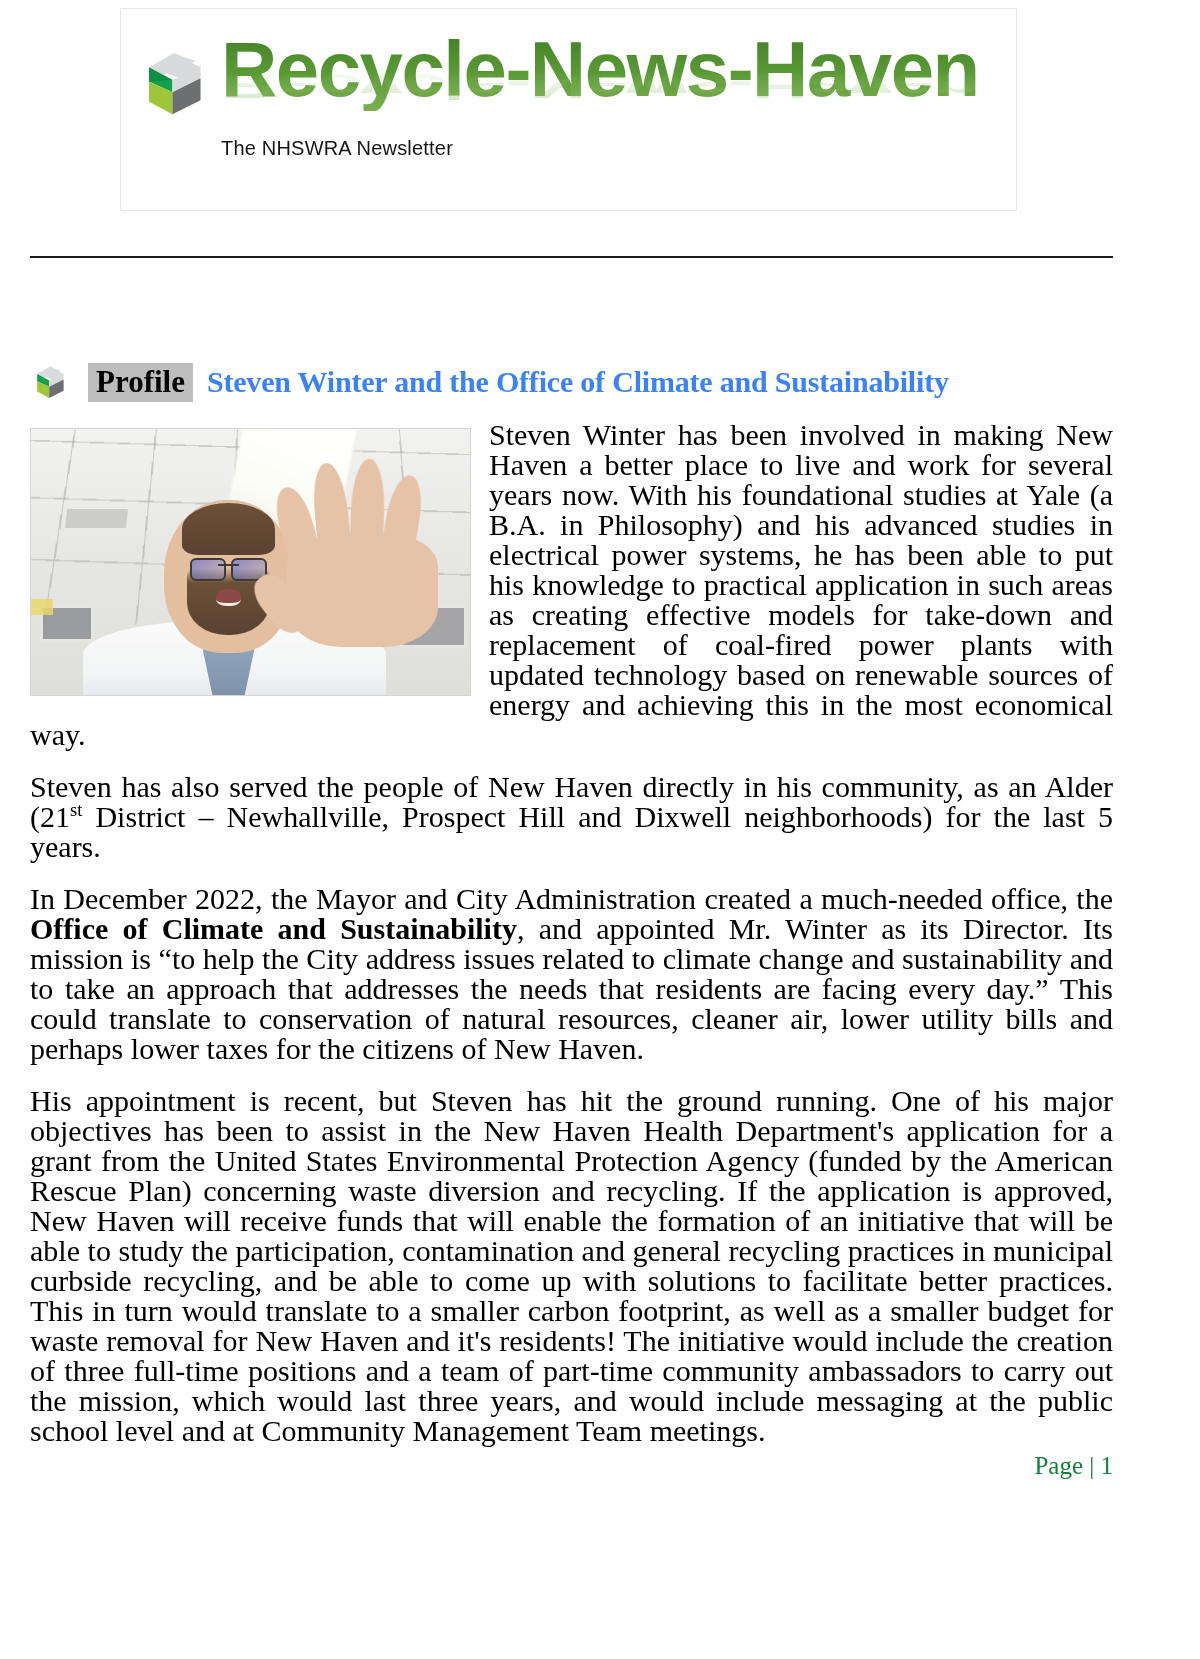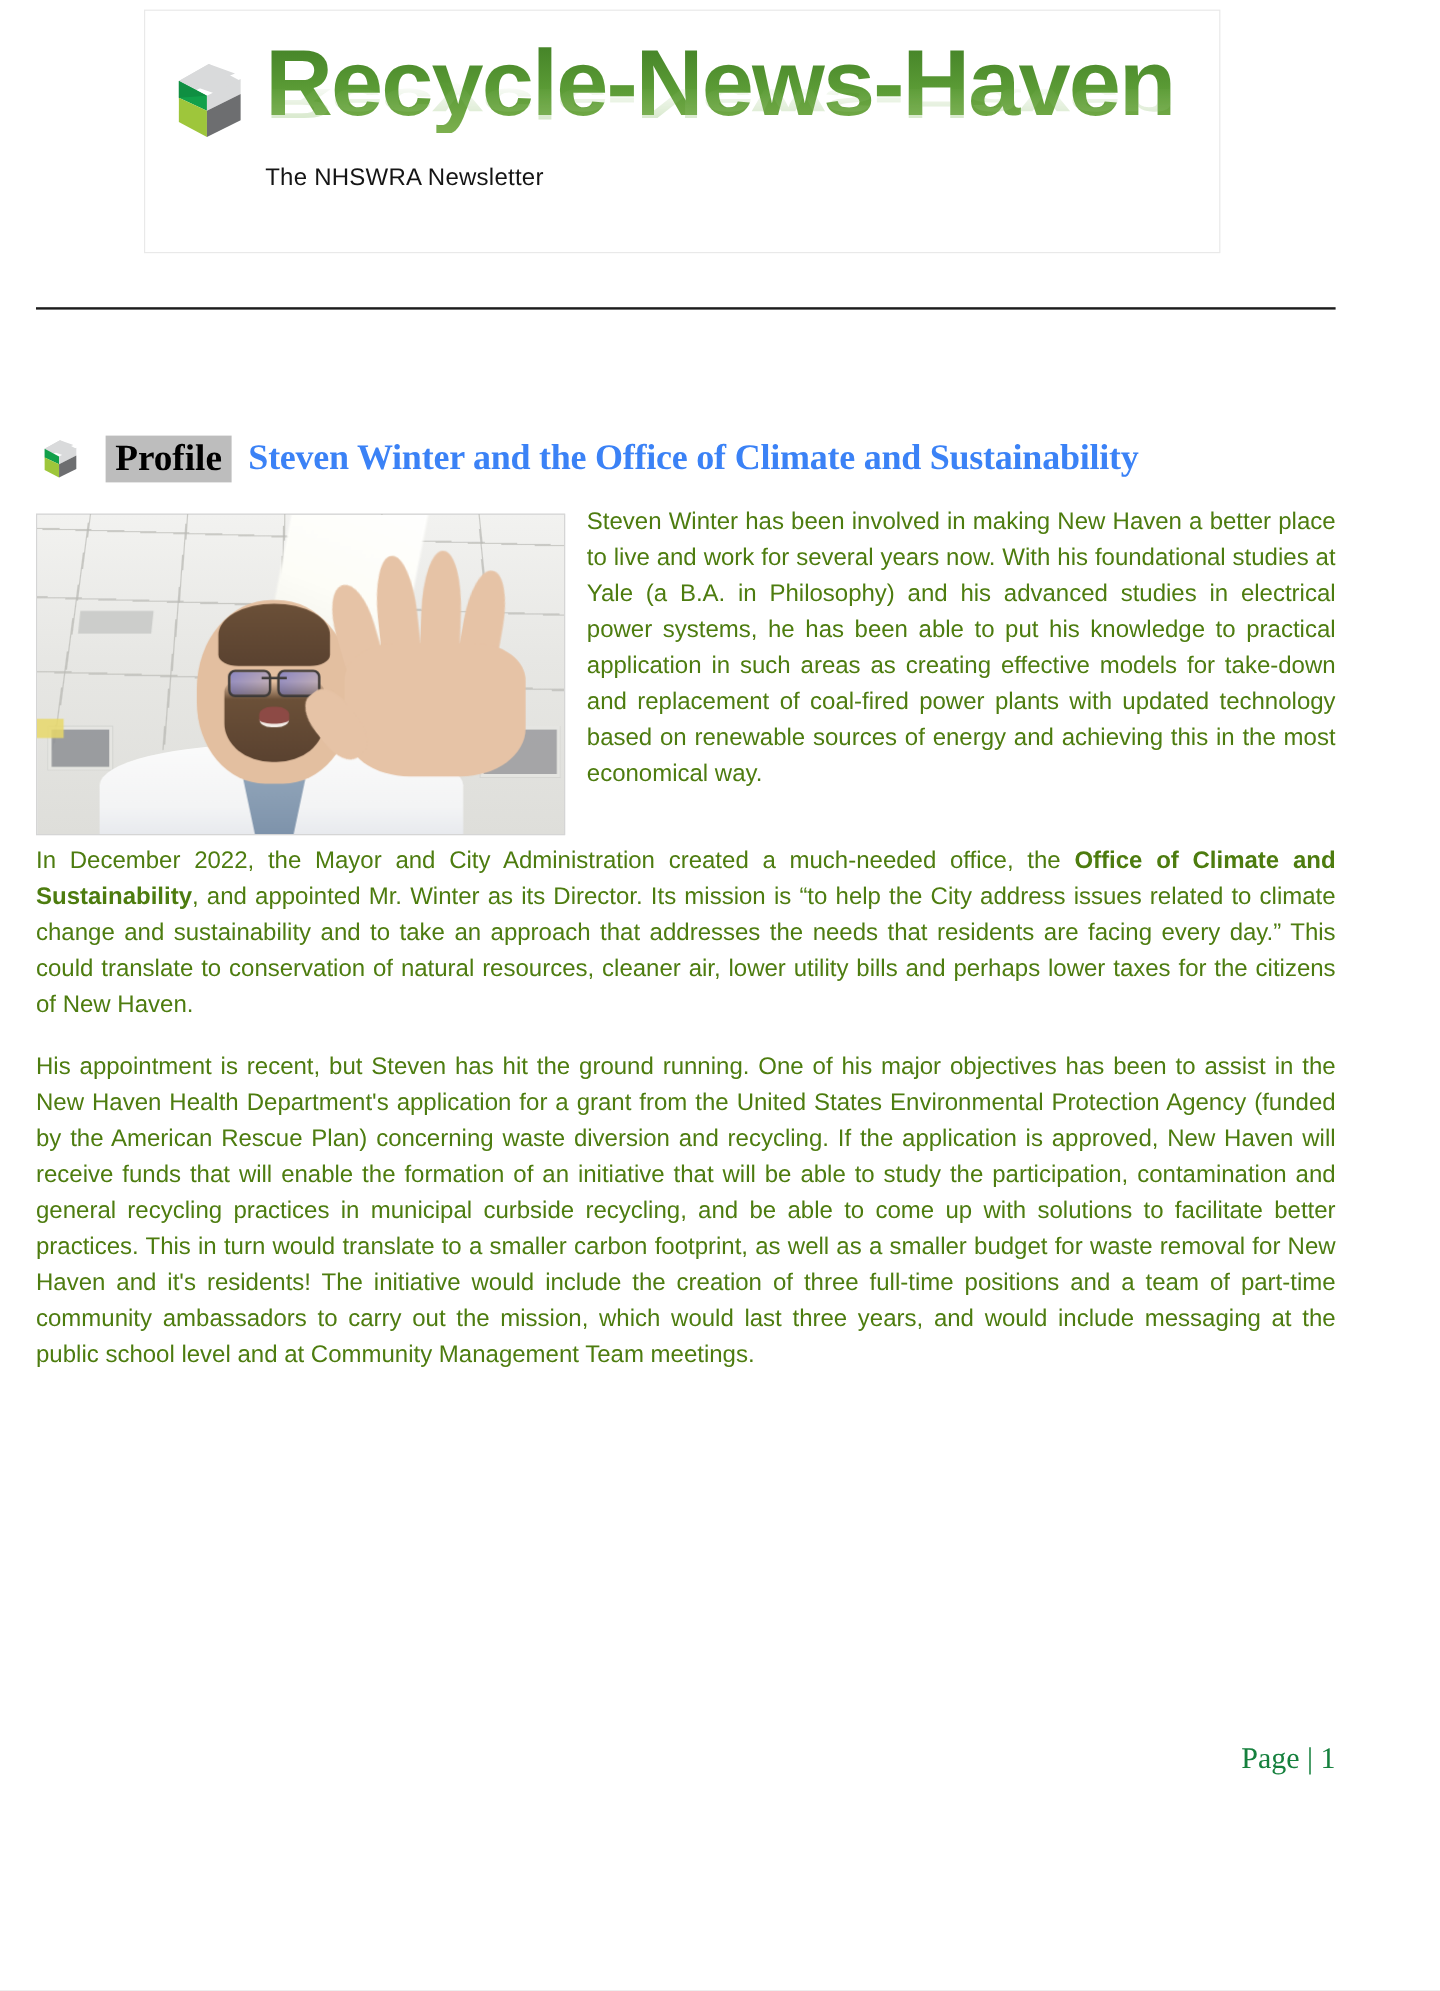--- a/index.html
+++ b/index.html
@@ -319,25 +319,25 @@
     left: -8%;
     bottom: 6%;
     width: 20%;
     height: 34%;
     background: #e6c3a6;
     border-radius: 40%;
     transform: rotate(-38deg);
     filter: blur(0.6px);
   }
   p.body {
-    font-family: Liberation Sans, sans-serif;
-    font-size: 20px;
+    font-family: Liberation Serif, serif;
+    font-size: 30px;
     line-height: 30px;
     text-align: justify;
-    color: #4d7c0f;
+    color: #000000;
     margin: 0 0 22px 0;
     hyphens: none;
   }
   sup { font-size: 0.62em; vertical-align: super; line-height: 0; }
   b { font-weight: bold; }
   .footer {
     position: absolute;
     left: 30px;
     top: 1452px;
     width: 1083px;
@@ -422,20 +422,21 @@
           <div class="finger f3"></div>
           <div class="finger f4"></div>
           <div class="palm"></div>
           <div class="thumb"></div>
         </div>
       </div>
 
       <p class="body">Steven Winter has been involved in making New Haven a better place to live and work for several years now.  With his foundational studies at Yale (a B.A. in Philosophy) and his advanced studies in electrical power systems, he has been able to put his knowledge to practical application in such areas as creating effective models for take-down and replacement of coal-fired power plants with updated technology based on renewable sources of energy and achieving this in the most economical way.</p>
     </div>
 
+    <p class="body"><span>Steven has also served the people of New Haven directly in his community, as an Alder (21</span><sup>st</sup><span> District – Newhallville, Prospect Hill and Dixwell neighborhoods) for the last 5 years.</span></p>
 
     <p class="body"><span>In December 2022, the Mayor and City Administration created a much-needed office, the </span><b>Office of Climate and Sustainability</b><span>, and appointed Mr. Winter as its Director.  Its mission is “to help the City address issues related to climate change and sustainability and to take an approach that addresses the needs that residents are facing every day.”  This could translate to conservation of natural resources, cleaner air, lower utility bills and perhaps lower taxes for the citizens of New Haven.</span></p>
 
     <p class="body">His appointment is recent, but Steven has hit the ground running.  One of his major objectives has been to assist in the New Haven Health Department's application for a grant from the United States Environmental Protection Agency (funded by the American Rescue Plan) concerning waste diversion and recycling.  If the application is approved, New Haven will receive funds that will enable the formation of an initiative that will be able to study the participation, contamination and general recycling practices in municipal curbside recycling, and be able to come up with solutions to facilitate better practices.  This in turn would translate to a smaller carbon footprint, as well as a smaller budget for waste removal for New Haven and it's residents!  The initiative would include the creation of three full-time positions and a team of part-time community ambassadors to carry out the mission, which would last three years, and would include messaging at the public school level and at Community Management Team meetings.</p>
   </div>
 
   <div class="footer">Page | 1</div>
 </div>
 
 </body></html>

